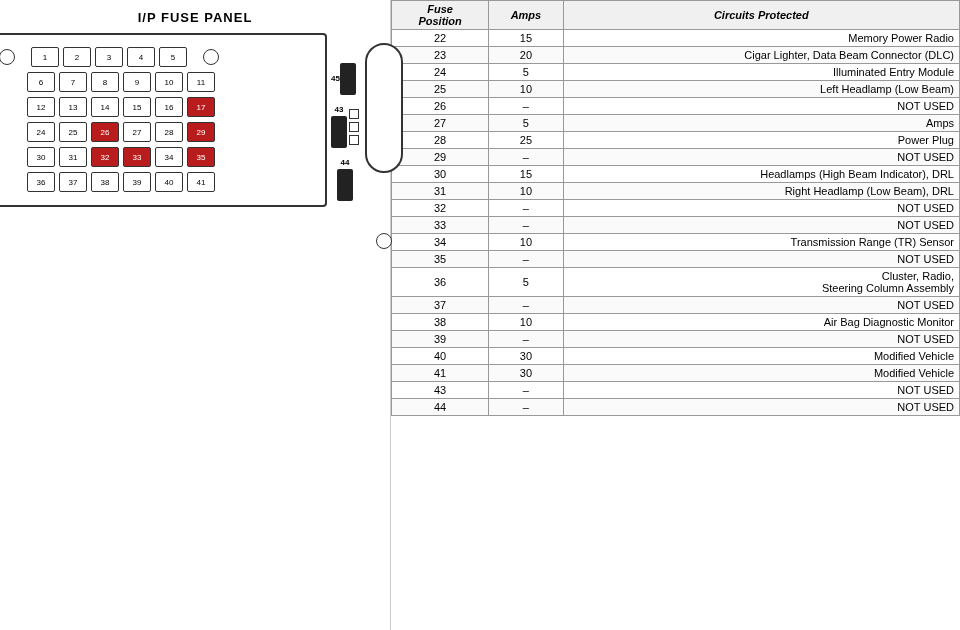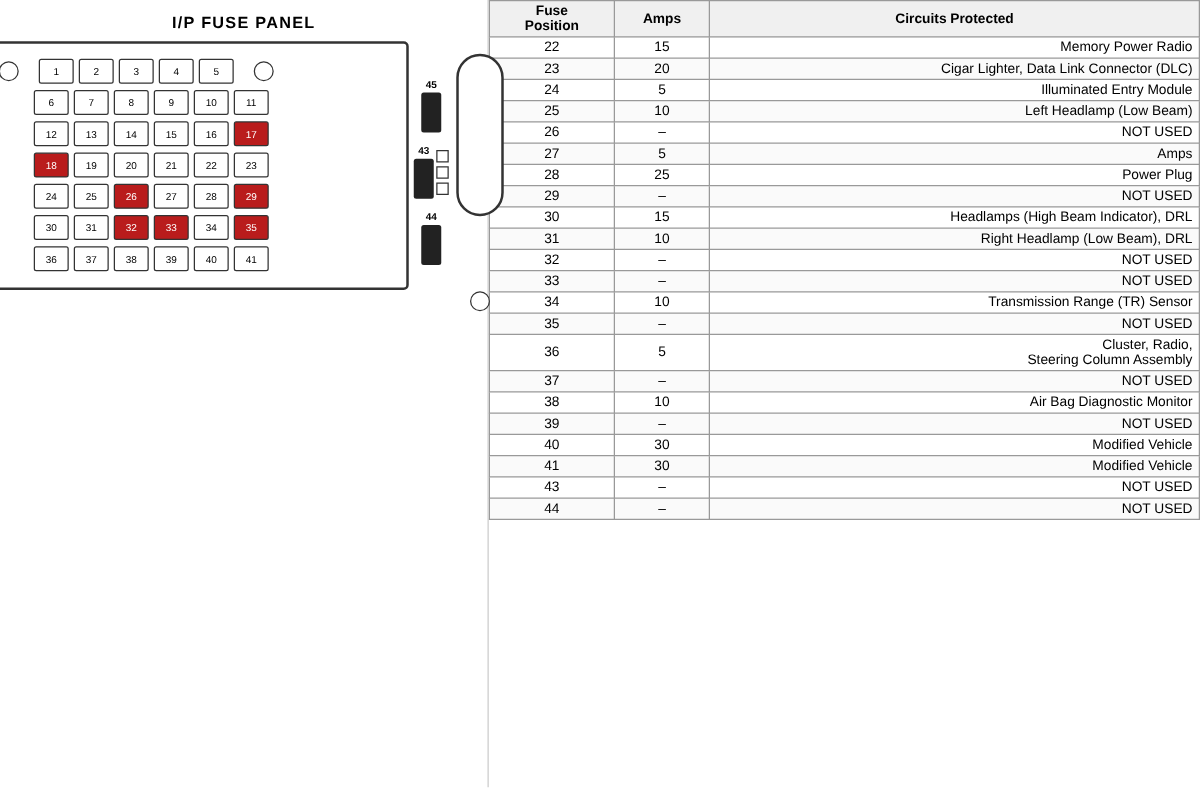--- a/index.html
+++ b/index.html
@@ -98,20 +98,21 @@
       border: 1px solid #999;
       padding: 2px 5px;
       text-align: center;
       vertical-align: middle;
     }
 
     th {
       background: #f0f0f0;
       font-weight: bold;
       font-size: 11px;
+      font-style: italic;
     }
 
     td.desc {
       text-align: right;
       padding-left: 6px;
     }
 
     tr:nth-child(even) {
       background: #fafafa;
     }
@@ -156,29 +157,20 @@
       <div class="fuse-row">
         <div style="width:24px;"></div>
         <div class="fuse-box">12</div>
         <div class="fuse-box">13</div>
         <div class="fuse-box">14</div>
         <div class="fuse-box">15</div>
         <div class="fuse-box">16</div>
         <div class="fuse-box black">17</div>
       </div>
 
-      <div class="fuse-row">
-        <div style="width:24px;"></div>
-        <div class="fuse-box black">18</div>
-        <div class="fuse-box">19</div>
-        <div class="fuse-box">20</div>
-        <div class="fuse-box">21</div>
-        <div class="fuse-box">22</div>
-        <div class="fuse-box">23</div>
-      </div>
 
       <div class="fuse-row">
         <div style="width:24px;"></div>
         <div class="fuse-box">24</div>
         <div class="fuse-box">25</div>
         <div class="fuse-box black">26</div>
         <div class="fuse-box">27</div>
         <div class="fuse-box">28</div>
         <div class="fuse-box black">29</div>
       </div>
@@ -200,21 +192,21 @@
         <div class="fuse-box">38</div>
         <div class="fuse-box">39</div>
         <div class="fuse-box">40</div>
         <div class="fuse-box">41</div>
       </div>
 
     </div>
 
     <div style="display:flex; flex-direction:column; margin-left:4px; gap:10px; margin-top:30px;">
 
-      <div style="display:flex;flex-direction:column;align-items:center;">
+      <div style="display:flex;flex-direction:row;align-items:center;">
         <div style="font-size:8px;font-weight:bold;margin-bottom:2px;">45</div>
         <div style="width:16px;height:32px;background:#222;border-radius:2px;"></div>
       </div>
 
       <div style="display:flex;flex-direction:row;align-items:center;gap:2px;">
         <div style="display:flex;flex-direction:column;align-items:center;">
           <div style="font-size:8px;font-weight:bold;margin-bottom:2px;">43</div>
           <div style="width:16px;height:32px;background:#222;border-radius:2px;"></div>
         </div>
         <div style="display:flex;flex-direction:column;gap:3px;">
@@ -248,21 +240,21 @@
     </thead>
     <tbody id="fuse-table-body">
     <tr>
           <td>22</td>
           <td>15</td>
           <td class="desc">Memory Power Radio</td>
         </tr>
         <tr>
           <td>23</td>
           <td>20</td>
-          <td class="desc">Cigar Lighter, Data Link Connector (DLC)</td>
+          <td class="desc">Cigar Lighter, Data Beam Connector (DLC)</td>
         </tr>
         <tr>
           <td>24</td>
           <td>5</td>
           <td class="desc">Illuminated Entry Module</td>
         </tr>
         <tr>
           <td>25</td>
           <td>10</td>
           <td class="desc">Left Headlamp (Low Beam)</td>

